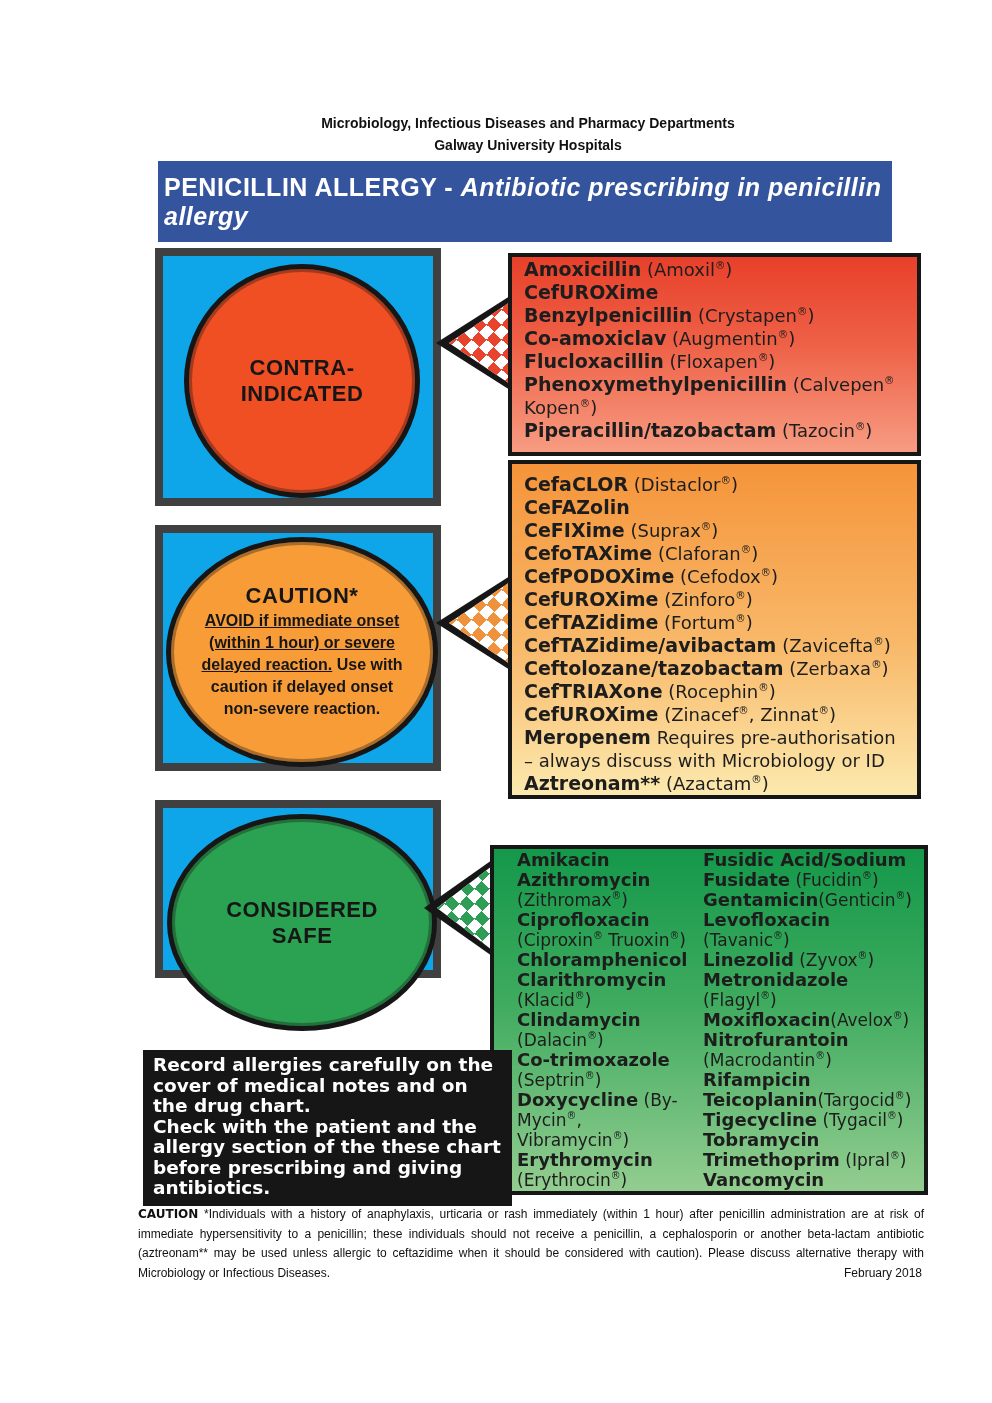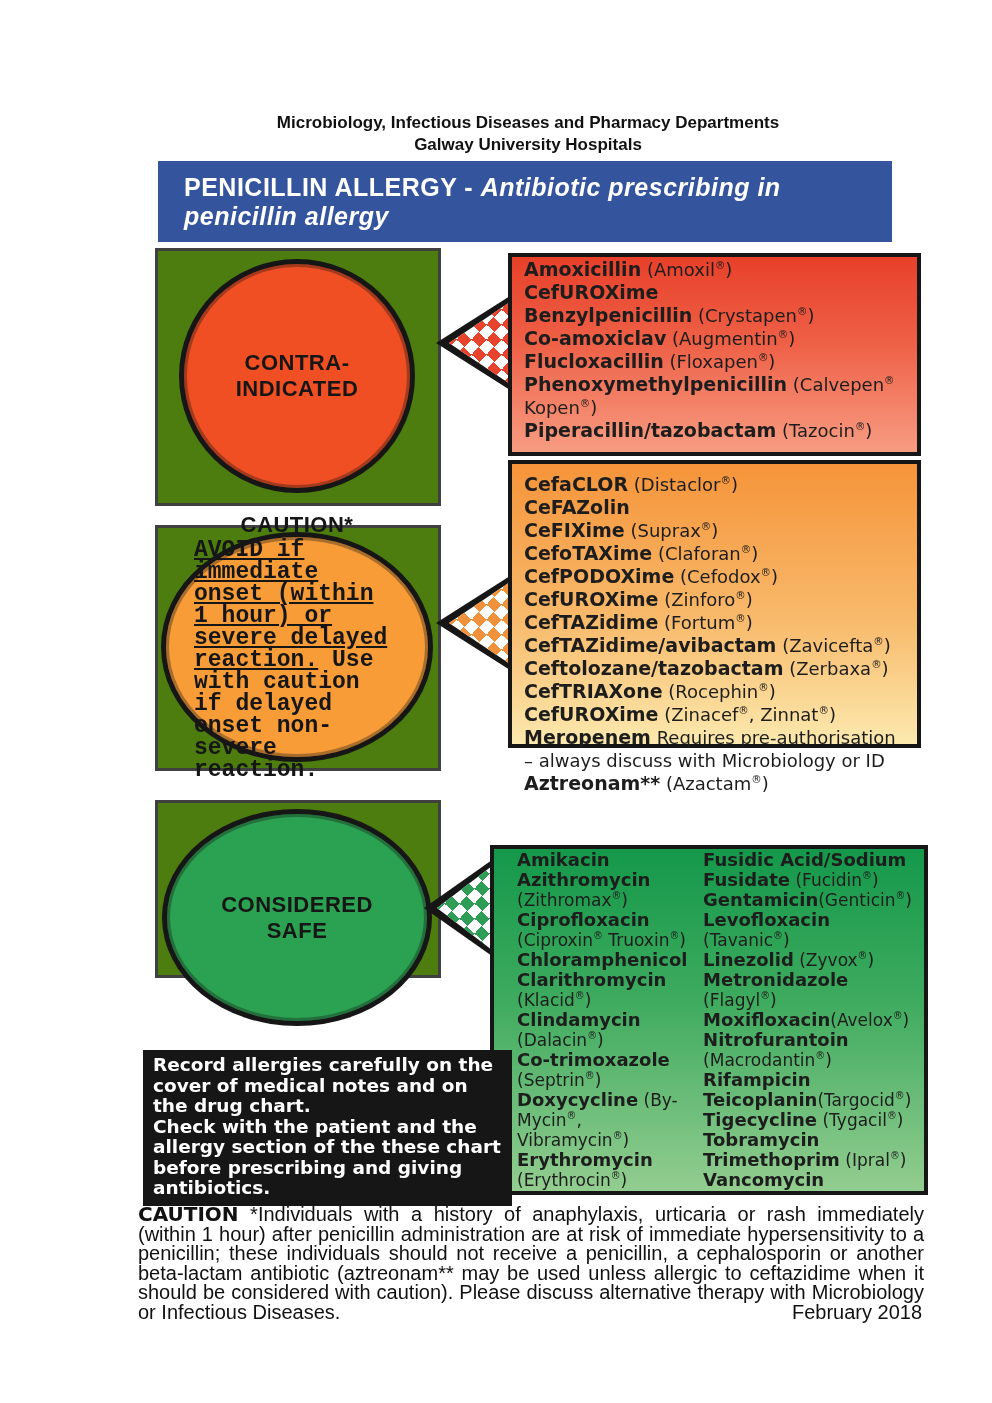--- a/index.html
+++ b/index.html
@@ -4,34 +4,34 @@
 <style>
   html,body{margin:0;padding:0;background:#ffffff;}
   .page{
     position:relative;width:992px;height:1403px;background:#ffffff;overflow:hidden;
     font-family:"DejaVu Sans","Liberation Sans",sans-serif;color:#1a1a1a;
   }
   sup.reg{font-size:58%;vertical-align:super;line-height:0;}
 
   
   .dept{position:absolute;left:158px;top:112px;width:740px;text-align:center;
-        font-family:"Liberation Sans",sans-serif;font-weight:bold;font-size:17px;line-height:22px;color:#111;}
+        font-family:"Liberation Sans",sans-serif;font-weight:bold;font-size:14px;line-height:22px;color:#111;}
   .banner{position:absolute;left:158px;top:161px;width:734px;height:81px;background:#35549E;
-          display:flex;align-items:center;padding-left:26px;box-sizing:border-box;}
+          display:flex;align-items:center;padding-left:6px;box-sizing:border-box;}
   .banner .t{color:#ffffff;font-family:"Liberation Sans",sans-serif;font-weight:bold;font-size:25px;letter-spacing:.5px;}
   .banner .t .it{font-style:italic;}
 
   
-  .gray{position:absolute;background:#4d7c0f;border:3px solid #404040;box-sizing:border-box;}
+  .gray{position:absolute;background:#0ea5e9;border:8px solid #404040;box-sizing:border-box;}
   .circ{position:absolute;border:5px solid #161616;box-sizing:border-box;border-radius:50%;
         display:flex;flex-direction:column;align-items:center;justify-content:center;
         box-shadow:inset 0 0 0 3px rgba(20,20,20,.35);text-align:center;}
   .circ .big{font-family:"Liberation Sans",sans-serif;font-weight:bold;font-size:22px;line-height:26px;color:#161616;letter-spacing:.5px;}
   .caution-ellipse .big{font-size:22px;line-height:24px;}
-  .caution-body{width:206px;text-align:left;font-family:Liberation Mono, monospace;font-weight:bold;font-size:23px;line-height:22px;color:#161616;margin-top:2px;}
+  .caution-body{width:206px;text-align:center;font-family:Liberation Sans, sans-serif;font-weight:bold;font-size:16px;line-height:22px;color:#161616;margin-top:2px;}
   .caution-body .u{text-decoration:underline;}
 
   
   .arrow{position:absolute;}
   .arrow .outer{position:absolute;inset:0;background:#161616;clip-path:polygon(100% 0,100% 100%,0 50%);}
   .arrow .inner{position:absolute;top:6px;bottom:6px;left:13px;right:0;clip-path:polygon(100% 0,100% 100%,0 50%);
                 background-color:#fff;background-size:15px 15px;}
   .arrow.red .inner{background-image:repeating-conic-gradient(from 45deg,#E8432C 0% 25%,rgba(0,0,0,0) 0% 50%);}
   .arrow.orange .inner{background-image:repeating-conic-gradient(from 45deg,#F0913B 0% 25%,rgba(0,0,0,0) 0% 50%);}
   .arrow.green .inner{background-image:repeating-conic-gradient(from 45deg,#2E9E57 0% 25%,rgba(0,0,0,0) 0% 50%);}
@@ -49,21 +49,21 @@
   .listbox.green .item .brand{font-size:17px;}
   .cols{display:flex;gap:8px;margin-left:11px;}
   .col{flex:1;}
 
   
   .notice{position:absolute;left:143px;top:1050px;width:369px;background:#161616;color:#fff;
           padding:5px 10px 7px 10px;box-sizing:border-box;font-weight:bold;font-size:18.5px;line-height:20.5px;}
 
   
   .footer{position:absolute;left:138px;top:1205px;width:786px;text-align:justify;
-          font-family:"Liberation Sans",sans-serif;font-size:20px;line-height:19.5px;color:#111;}
+          font-family:"Liberation Sans",sans-serif;font-size:12px;line-height:19.5px;color:#111;}
   .footer .cap{font-weight:bold;font-family:"DejaVu Sans",sans-serif;}
   .footer .date{position:absolute;right:2px;bottom:0;font-weight:normal;}
 </style>
 </head>
 <body>
 
 <div class="page">
 
   <div class="dept">
     <div>Microbiology, Infectious Diseases and Pharmacy Departments</div>
@@ -101,21 +101,21 @@
       <div class="big">CAUTION*</div>
       <div class="caution-body"><span class="u">AVOID if immediate onset (within 1 hour) or severe delayed reaction.</span> <span>Use with caution if delayed onset non-severe reaction.</span></div>
     </div>
   </div>
 
   <div class="arrow orange" style="left:436px;top:576px;width:74px;height:94px;">
     <div class="outer"></div>
       <div class="inner"></div>
   </div>
 
-  <div class="listbox orange" style="left:508px;top:460px;width:413px;height:288px;padding-top:9px;">
+  <div class="listbox orange" style="left:508px;top:460px;width:413px;height:339px;padding-top:9px;">
     <div class="item"><span class="drug">CefaCLOR</span><span class="brand"> (Distaclor<sup class="reg">®</sup>)</span></div>
     <div class="item"><span class="drug">CeFAZolin</span><span class="brand"></span></div>
     <div class="item"><span class="drug">CeFIXime</span><span class="brand"> (Suprax<sup class="reg">®</sup>)</span></div>
     <div class="item"><span class="drug">CefoTAXime</span><span class="brand"> (Claforan<sup class="reg">®</sup>)</span></div>
     <div class="item"><span class="drug">CefPODOXime</span><span class="brand"> (Cefodox<sup class="reg">®</sup>)</span></div>
     <div class="item"><span class="drug">CefUROXime</span><span class="brand"> (Zinforo<sup class="reg">®</sup>)</span></div>
     <div class="item"><span class="drug">CefTAZidime</span><span class="brand"> (Fortum<sup class="reg">®</sup>)</span></div>
     <div class="item"><span class="drug">CefTAZidime/avibactam</span><span class="brand"> (Zavicefta<sup class="reg">®</sup>)</span></div>
     <div class="item"><span class="drug">Ceftolozane/tazobactam</span><span class="brand"> (Zerbaxa<sup class="reg">®</sup>)</span></div>
     <div class="item"><span class="drug">CefTRIAXone</span><span class="brand"> (Rocephin<sup class="reg">®</sup>)</span></div>

